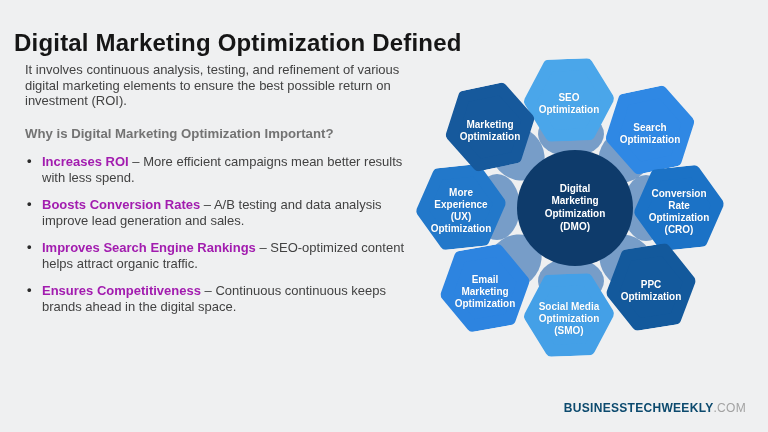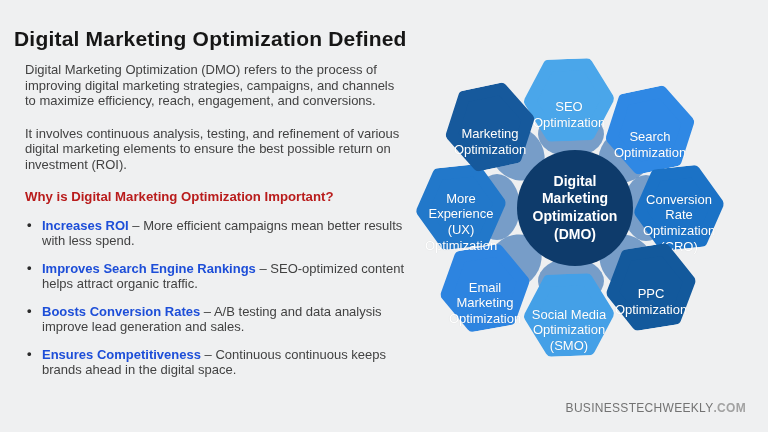--- a/index.html
+++ b/index.html
@@ -6,93 +6,92 @@
   .stage {
     position: relative;
     width: 768px; height: 432px;
     background: #eff0f1;
     overflow: hidden;
     font-family: "Liberation Sans", sans-serif;
   }
   
   .page-title {
     position: absolute; left: 14px; top: 13px;
-    font-size: 21px; font-weight: 700; color: #161616;
+    font-size: 24px; font-weight: 700; color: #161616;
     letter-spacing: 0.2px;
   }
   .left-col {
     position: absolute; left: 25px; top: 62px; width: 380px;
     color: #424242; font-size: 13px; line-height: 15.5px;
   }
   .left-col p { margin: 0 0 17px 0; }
   .importance-heading {
-    font-size: 13.2px; font-weight: 700; color: #b91c1c;
+    font-size: 13.2px; font-weight: 700; color: #737373;
     margin: 0 0 13px 0;
   }
   ul.benefits { list-style: none; margin: 0; padding: 0; }
   ul.benefits li {
     position: relative; padding-left: 17px; margin-bottom: 12px;
   }
   ul.benefits li::before {
     content: "\2022";
     position: absolute; left: 2px; top: -1px;
     color: #2b2b2b; font-weight: 700;
   }
-  ul.benefits b { color: #1d4ed8; }
+  ul.benefits b { color: #a21caf; }
   
   .diagram { position: absolute; left: 0; top: 0; width: 768px; height: 432px; }
   .hex-shadow {
     position: absolute; border-radius: 50%;
     background: rgba(20, 90, 165, 0.55);
     z-index: 1;
   }
   .center-circle {
     position: absolute; left: 517px; top: 150px;
     width: 116px; height: 116px; border-radius: 50%;
     background: currentColor; z-index: 2;
     display: flex; align-items: center; justify-content: center;
   }
   .center-label {
-    color: #ffffff; font-size: 14px; font-weight: 700;
+    color: #ffffff; font-size: 10px; font-weight: 700;
     line-height: 1.26; text-align: center; white-space: pre-line;
   }
   .hex {
     position: absolute; width: 90px; height: 82px; z-index: 3;
   }
   .hex svg { position: absolute; left: 0; top: 0; width: 90px; height: 82px; }
   .hex-label {
-    position: absolute; left: 0; top: 15px; width: 100%; height: 100%;
+    position: absolute; left: 0; top: 4px; width: 100%; height: 100%;
     display: flex; align-items: center; justify-content: center;
-    color: #ffffff; font-size: 13px; font-weight: 400;
+    color: #ffffff; font-size: 10px; font-weight: 700;
     line-height: 1.2; text-align: center; white-space: pre-line;
     text-shadow: 0 0 1px rgba(0,0,0,0.15);
   }
   
   .footer {
     position: absolute; right: 22px; bottom: 17px;
     font-size: 12px; letter-spacing: 0.3px;
   }
-  .footer .brand { font-weight: 400; color: #737373; padding-left: 11px; }
-  .footer .domain { font-weight: 700; color: #a2a2a2; }
+  .footer .brand { font-weight: 700; color: #0c4a6e; padding-left: 11px; }
+  .footer .domain { font-weight: 400; color: #a2a2a2; }
 </style>
 </head>
 <body>
 
 <div class="stage">
 
   <h1 class="page-title">Digital Marketing Optimization Defined</h1>
 
   <div class="left-col">
-    <p>Digital Marketing Optimization (DMO) refers to the process of improving digital marketing strategies, campaigns, and channels to maximize efficiency, reach, engagement, and conversions.</p>
     <p>It involves continuous analysis, testing, and refinement of various digital marketing elements to ensure the best possible return on investment (ROI).</p>
     <div class="importance-heading">Why is Digital Marketing Optimization Important?</div>
     <ul class="benefits">
       <li><b>Increases ROI</b> <span>– More efficient campaigns mean better results with less spend.</span></li>
+      <li><b>Boosts Conversion Rates</b> <span>– A/B testing and data analysis improve lead generation and sales.</span></li>
       <li><b>Improves Search Engine Rankings</b> <span>– SEO-optimized content helps attract organic traffic.</span></li>
-      <li><b>Boosts Conversion Rates</b> <span>– A/B testing and data analysis improve lead generation and sales.</span></li>
       <li><b>Ensures Competitiveness</b> <span>– Continuous continuous keeps brands ahead in the digital space.</span></li>
     </ul>
   </div>
 
   <div class="diagram">
 
     <div class="hex-shadow" style="left:538px;top:111px;width:66px;height:46px;"></div>
     <div class="hex-shadow" style="left:596px;top:130px;width:60px;height:50px;transform:rotate(-45deg);"></div>
     <div class="hex-shadow" style="left:623px;top:175px;width:46px;height:66px;"></div>
     <div class="hex-shadow" style="left:597px;top:237px;width:60px;height:50px;transform:rotate(45deg);"></div>

